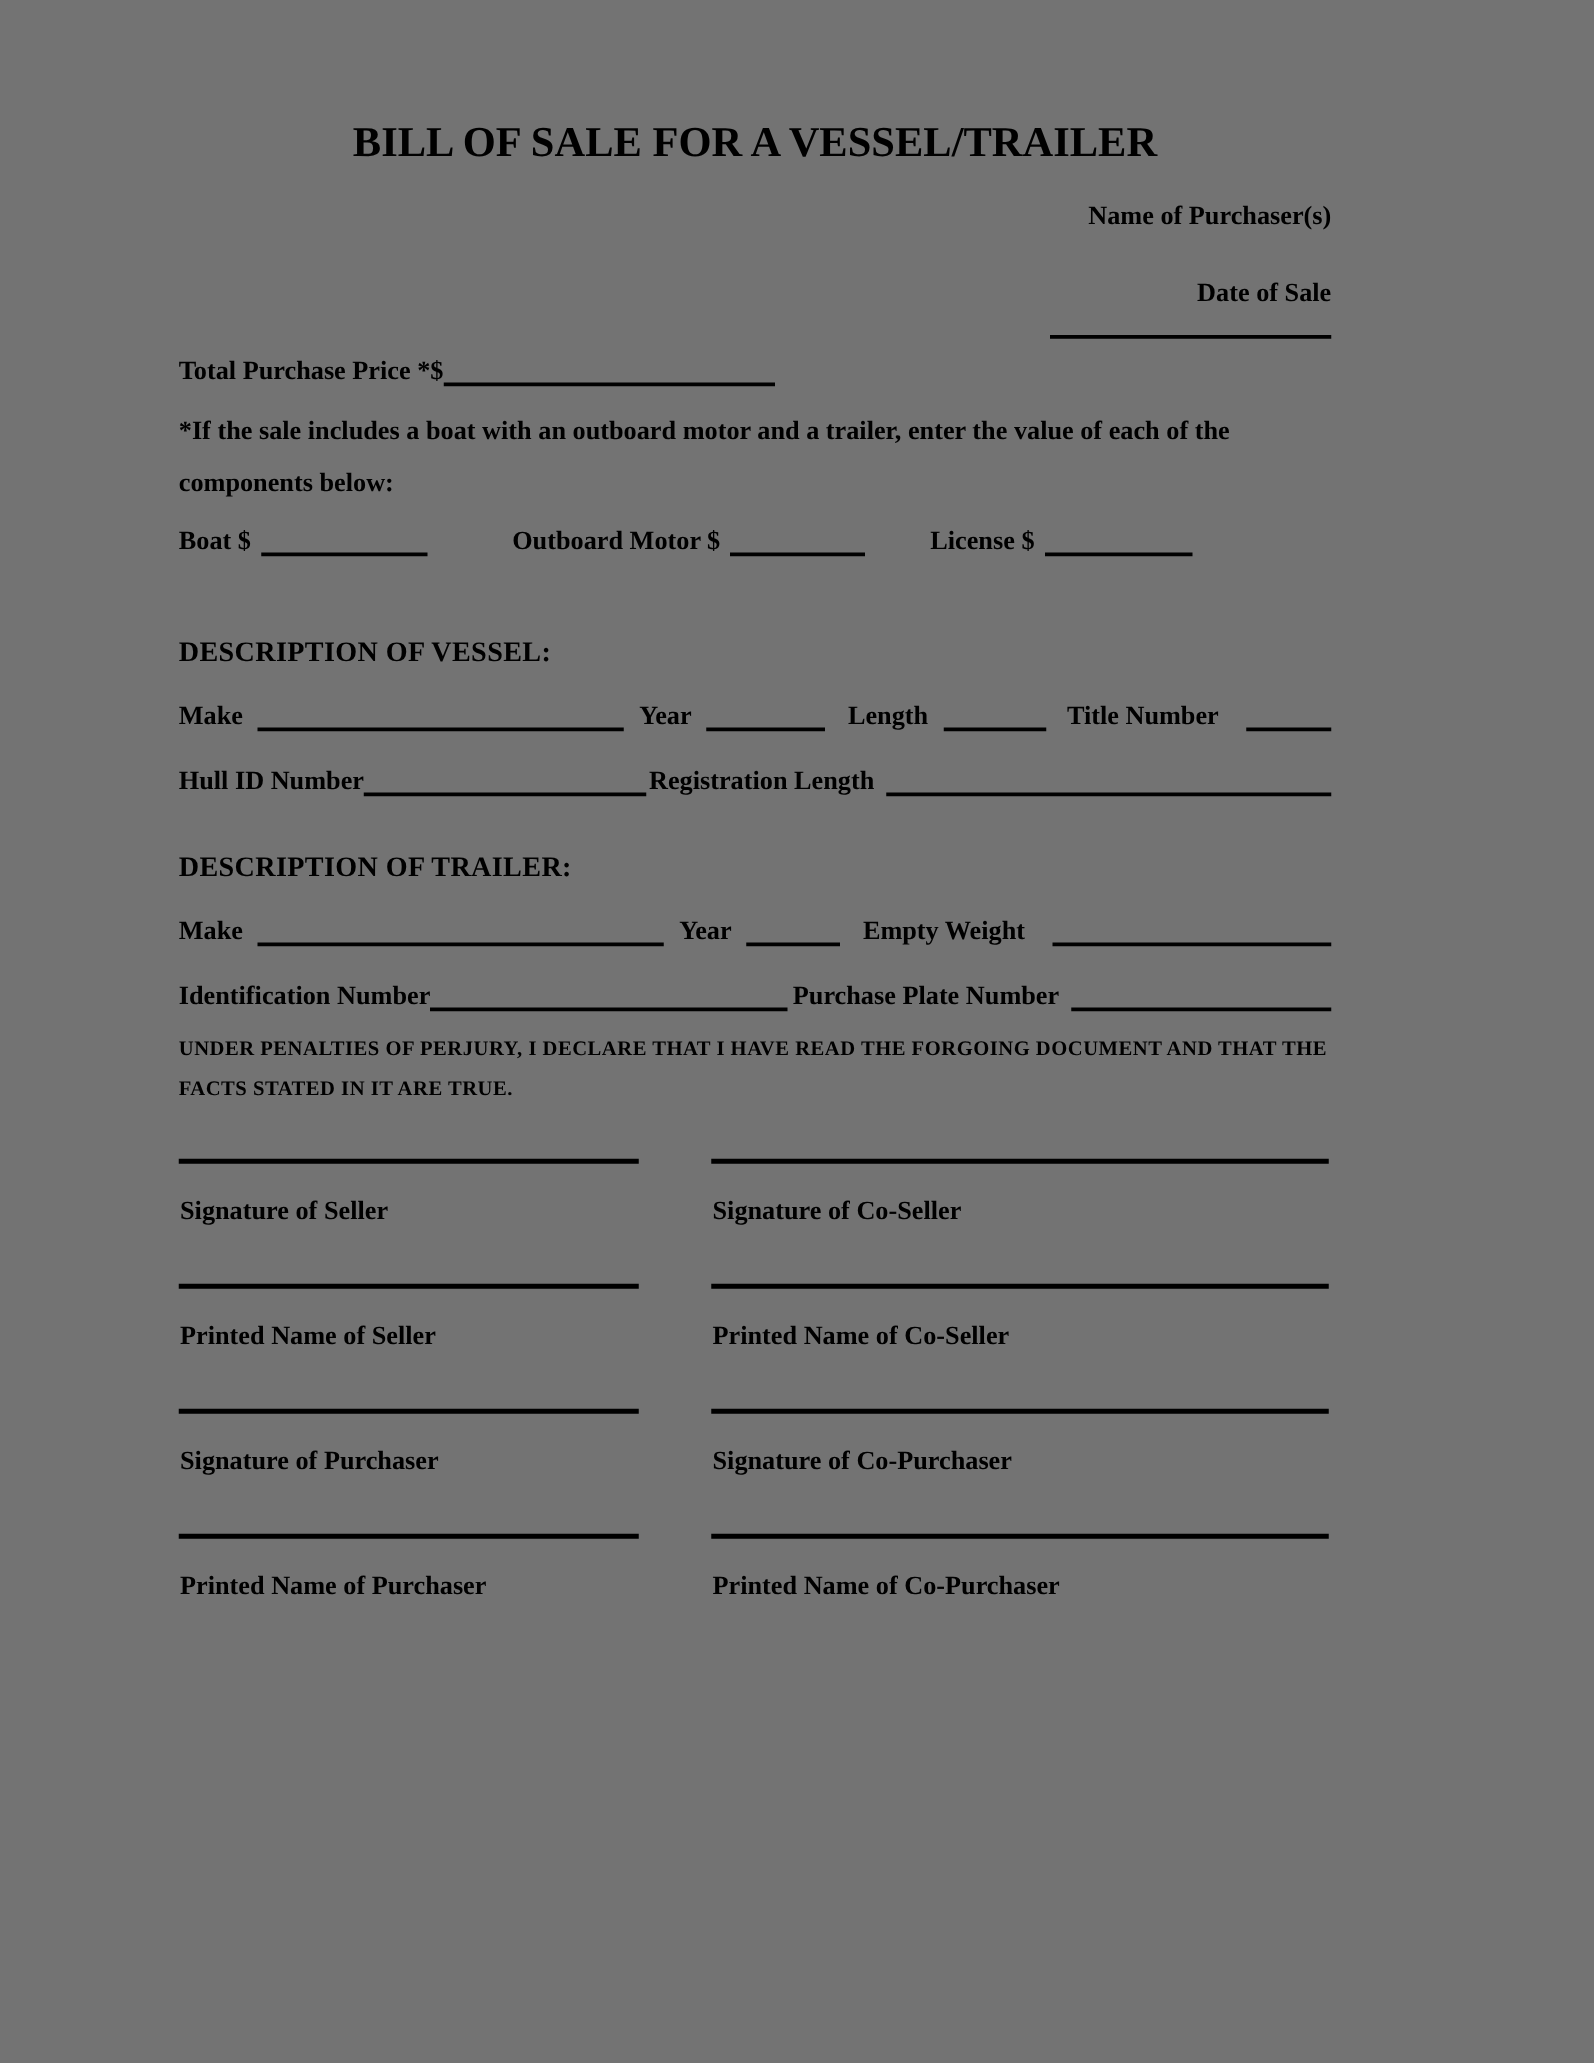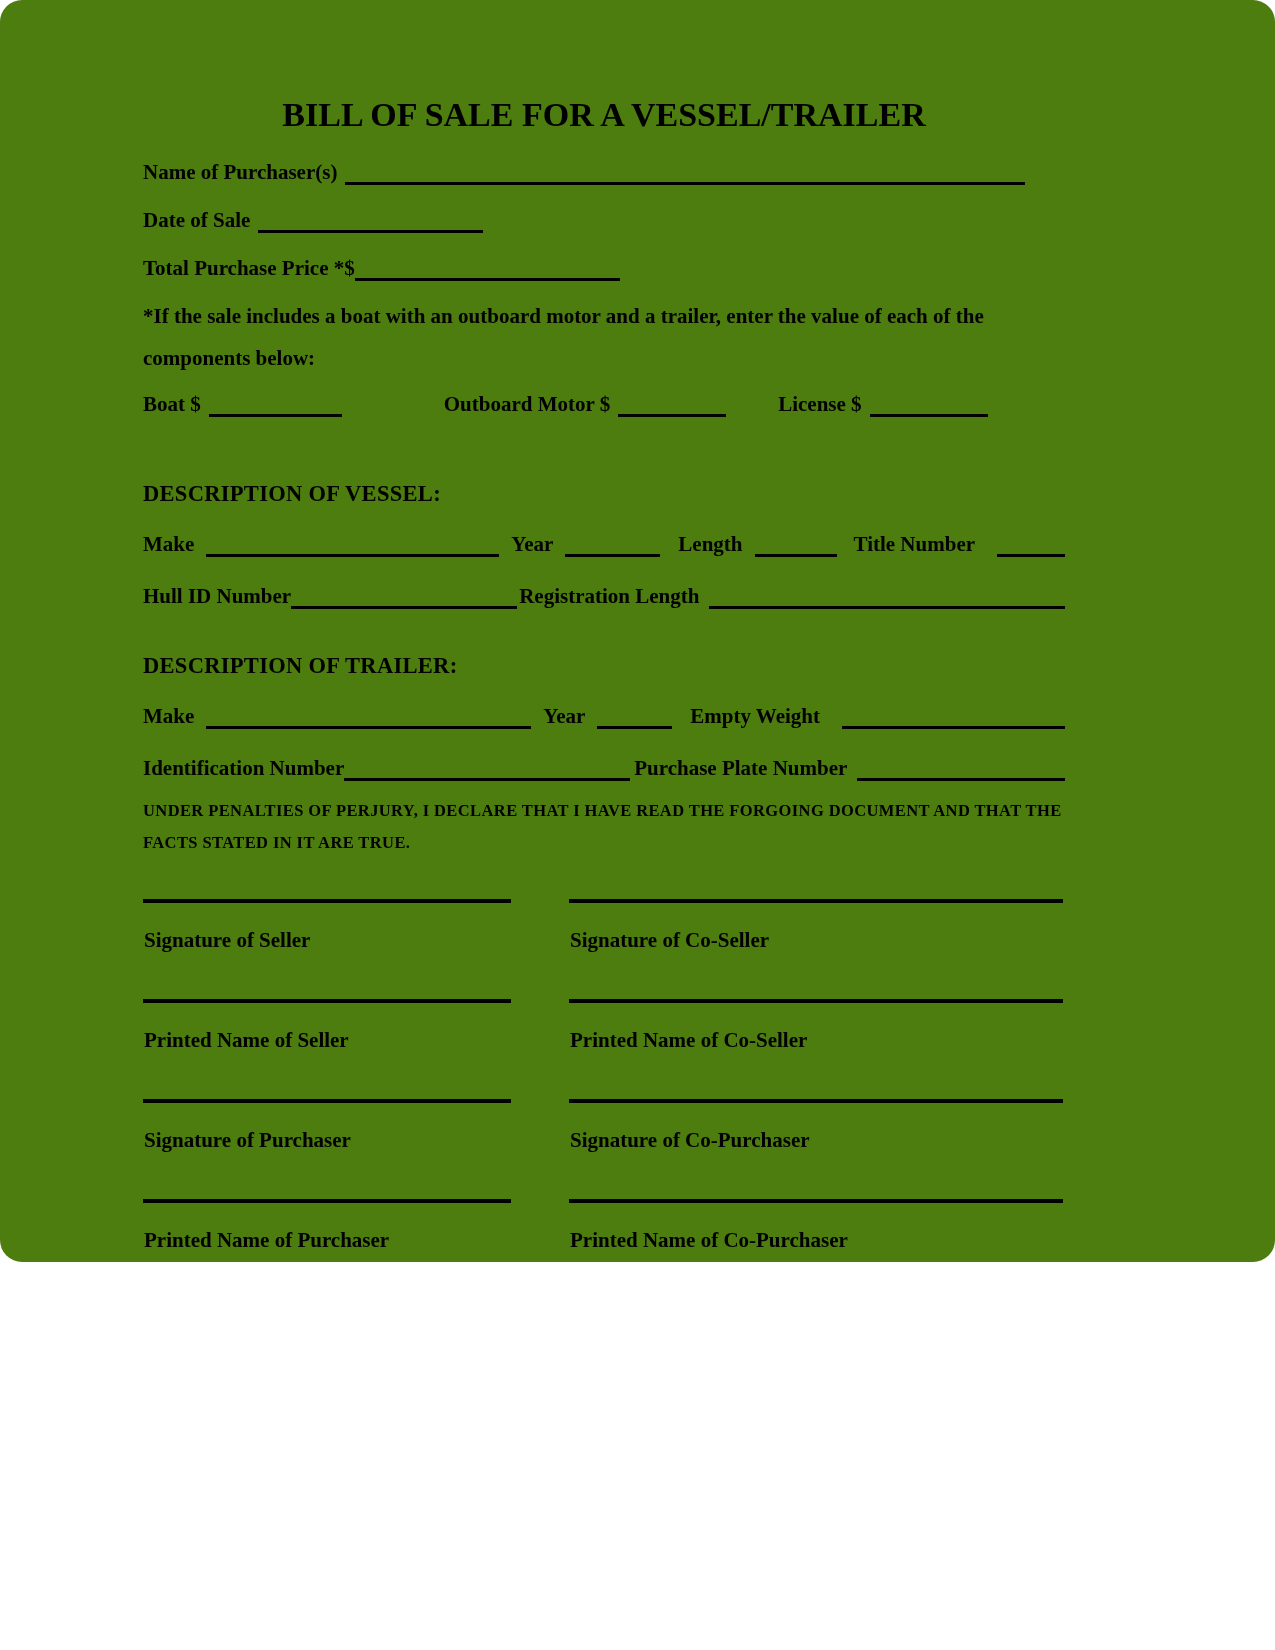--- a/index.html
+++ b/index.html
@@ -1,27 +1,26 @@
 <!DOCTYPE html>
 <html><head>
 <meta charset="utf-8">
 <style>
   * { box-sizing: border-box; }
   html, body { margin: 0; padding: 0; background: #ffffff; }
   .page {
     position: relative;
     width: 1275px;
-    height: 1262px;
+    height: 1650px;
     margin: 0 auto;
-    background: #4d7c0f;
+    background: #737373;
     color: #000000;
     font-family: "Liberation Serif", "DejaVu Serif", serif;
     font-weight: bold;
     padding: 95px 210px 40px 143px;
-    border-radius: 22px;
   }
   .doc-title {
     margin: 0 0 24px 0;
     font-size: 34px;
     line-height: 40px;
     text-align: center;
     letter-spacing: 0px;
   }
   .para {
     margin: 0 0 10px 0;
@@ -39,21 +38,21 @@
   .frow .lbl { white-space: nowrap; }
   .fline {
     border-bottom: 3px solid #000;
     height: 24px;
     display: block;
     font-size: 19px;
     overflow: hidden;
     white-space: nowrap;
   }
   .grow { flex: 1 1 auto; }
-  .mb22 { margin-bottom: 22px; }
+  .mb22 { margin-bottom: 12px; flex-direction: column; }
   .mb14 { margin-bottom: 14px; }
   .mb26 { margin-bottom: 26px; gap: 12px; }
   .section-heading {
     margin: 0 0 24px 0;
     font-size: 22.5px;
     line-height: 26px;
     letter-spacing: 0.3px;
   }
   .note-para { margin: 14px 0 12px 0; }
   .vessel-heading-gap { margin-top: 64px; }
@@ -99,21 +98,21 @@
   <div class="frow mb14">
     <span class="lbl">Total Purchase Price *$</span>
     <span class="fline" style="width:265px;"></span>
   </div>
 
   <p class="para note-para">*If the sale includes a boat with an outboard motor and a trailer, enter the value of each of the components below:</p>
 
   <div class="frow">
     <span class="lbl">Boat $</span>
     <span class="fline" style="margin-left:8px; width:133px;"></span>
-    <span class="lbl" style="margin-left:102px;">Outboard Motor $</span>
+    <span class="lbl" style="margin-left:68px;">Outboard Motor $</span>
     <span class="fline" style="margin-left:8px; width:108px;"></span>
     <span class="lbl" style="margin-left:52px;">License $</span>
     <span class="fline" style="margin-left:8px; width:118px;"></span>
   </div>
 
   <h2 class="section-heading vessel-heading-gap">DESCRIPTION OF VESSEL:</h2>
 
   <div class="frow mb26">
     <span class="lbl">Make</span>
     <span class="fline" style="width:293px;"></span>

